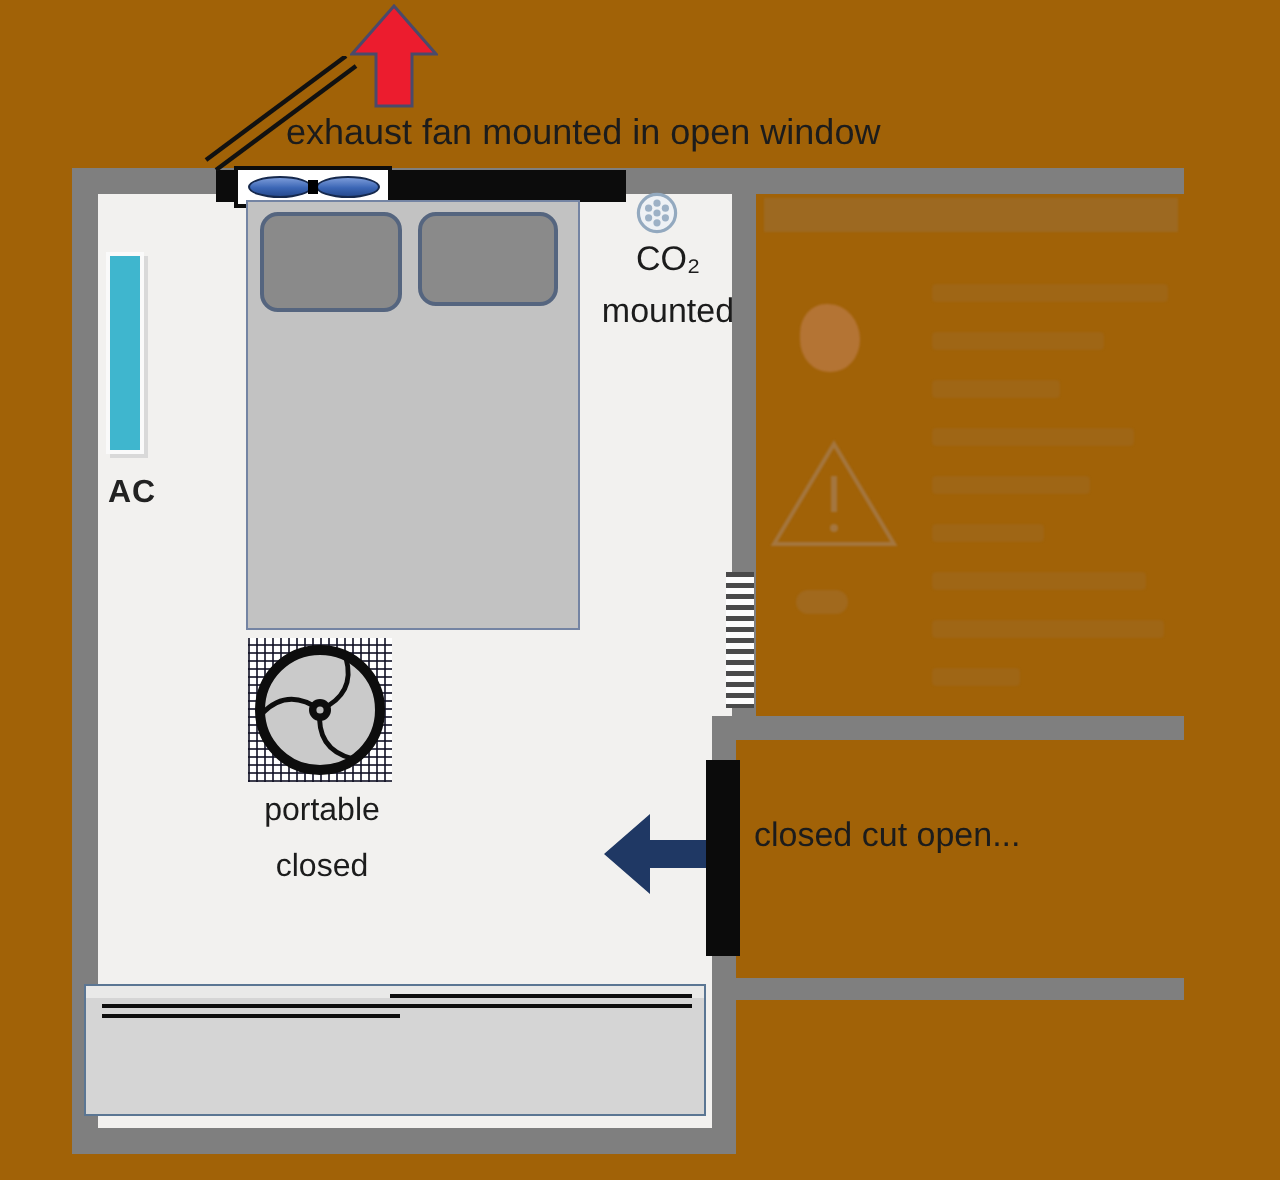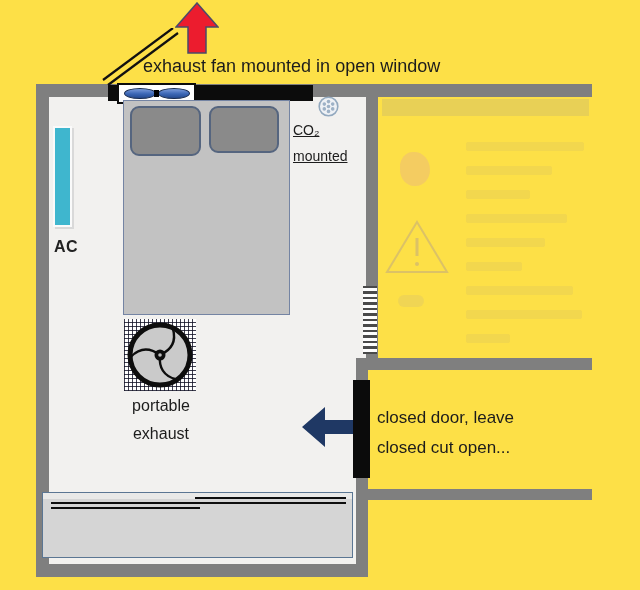--- a/index.html
+++ b/index.html
@@ -1,16 +1,16 @@
 <!DOCTYPE html>
 <html><head>
 <meta charset="utf-8">
 <style>
   html,body{margin:0;padding:0;background:#fff;}
-  #canvas{position:relative;width:640px;height:590px;background:#fde047;overflow:hidden;
+  #canvas{position:relative;width:640px;height:590px;background:#a16207;overflow:hidden;
           font-family:"Liberation Sans", sans-serif;color:#1c1c1c;}
   .abs{position:absolute;}
   
   .wall{position:absolute;background:#7f7f7f;}
   
   #room-floor{position:absolute;left:49px;top:97px;width:317px;height:467px;background:#f2f1ef;}
   
   #window-bar{position:absolute;left:108px;top:85px;width:205px;height:16px;background:#0c0c0c;}
   
   #fan-unit{position:absolute;left:117px;top:83px;width:79px;height:21px;background:#ffffff;
@@ -43,21 +43,21 @@
   #closet{position:absolute;left:42px;top:492px;width:311px;height:66px;background:#d5d5d5;
           border:1.5px solid #5b7693;box-sizing:border-box;}
   #closet-top-strip{position:absolute;left:0;top:0;width:100%;height:6px;background:#e9e9e8;}
   .closet-track{position:absolute;height:7px;border-top:2px solid #0d0d0d;border-bottom:2px solid #0d0d0d;box-sizing:border-box;}
   #closet-track-right{left:152px;top:4px;width:151px;}
   #closet-track-left{left:8px;top:9px;width:149px;}
   
   .label{position:absolute;color:#1c1c1c;}
   #exhaust-label{left:143px;top:56px;font-size:18px;}
   #ac-label{left:54px;top:238px;font-size:16px;font-weight:600;letter-spacing:.5px;color:#222;text-align:right;}
-  #co2-label{left:293px;top:117px;width:82px;font-size:14px;line-height:26px;text-decoration:underline;}
+  #co2-label{left:293px;top:117px;width:82px;text-align:center;font-size:17px;line-height:26px;}
   #filter-label{left:112px;top:392px;width:98px;text-align:center;font-size:16px;line-height:28px;}
   #door-label{left:377px;top:403px;width:210px;font-size:17px;line-height:30px;}
   
   .wm{position:absolute;filter:blur(.6px);}
   .wm-bar{background:rgba(150,138,152,0.10);border-radius:2px;}
   #wm-header{left:382px;top:99px;width:207px;height:17px;background:rgba(140,140,155,0.18);}
   #wm-blob{left:400px;top:152px;width:30px;height:34px;background:rgba(225,160,160,0.30);
            border-radius:45% 55% 50% 50%;}
   #wm-small{left:398px;top:295px;width:26px;height:12px;background:rgba(160,150,160,0.14);border-radius:6px;}
 </style>
@@ -128,30 +128,29 @@
         <path d="M36 36 Q 54 28 49 10"></path>
         <path d="M36 36 Q 54 28 49 10" transform="rotate(120 36 36)"></path>
         <path d="M36 36 Q 54 28 49 10" transform="rotate(240 36 36)"></path>
       </g>
       <circle cx="36" cy="36" r="5.5" fill="#0d0d0d"></circle>
       <circle cx="36" cy="36" r="1.8" fill="#bcbcbc"></circle>
     </svg>
   </div>
   <div class="label" id="filter-label">
     <div>portable</div>
-    <div>exhaust</div>
+    <div>closed</div>
   </div>
 
   <svg class="abs" style="left:302px;top:407px;" width="53" height="40" viewBox="0 0 53 40">
     <polygon points="0,20 23,0 23,13 52,13 52,27 23,27 23,40" fill="#1f3864"></polygon>
   </svg>
 
   <div id="door"></div>
   <div class="label" id="door-label">
-    <div>closed door, leave</div>
     <div>closed cut open...</div>
   </div>
 
   <div id="closet">
     <div id="closet-top-strip"></div>
     <div class="closet-track" id="closet-track-right"></div>
     <div class="closet-track" id="closet-track-left"></div>
   </div>
 
   <div class="wm" id="wm-header"></div>

